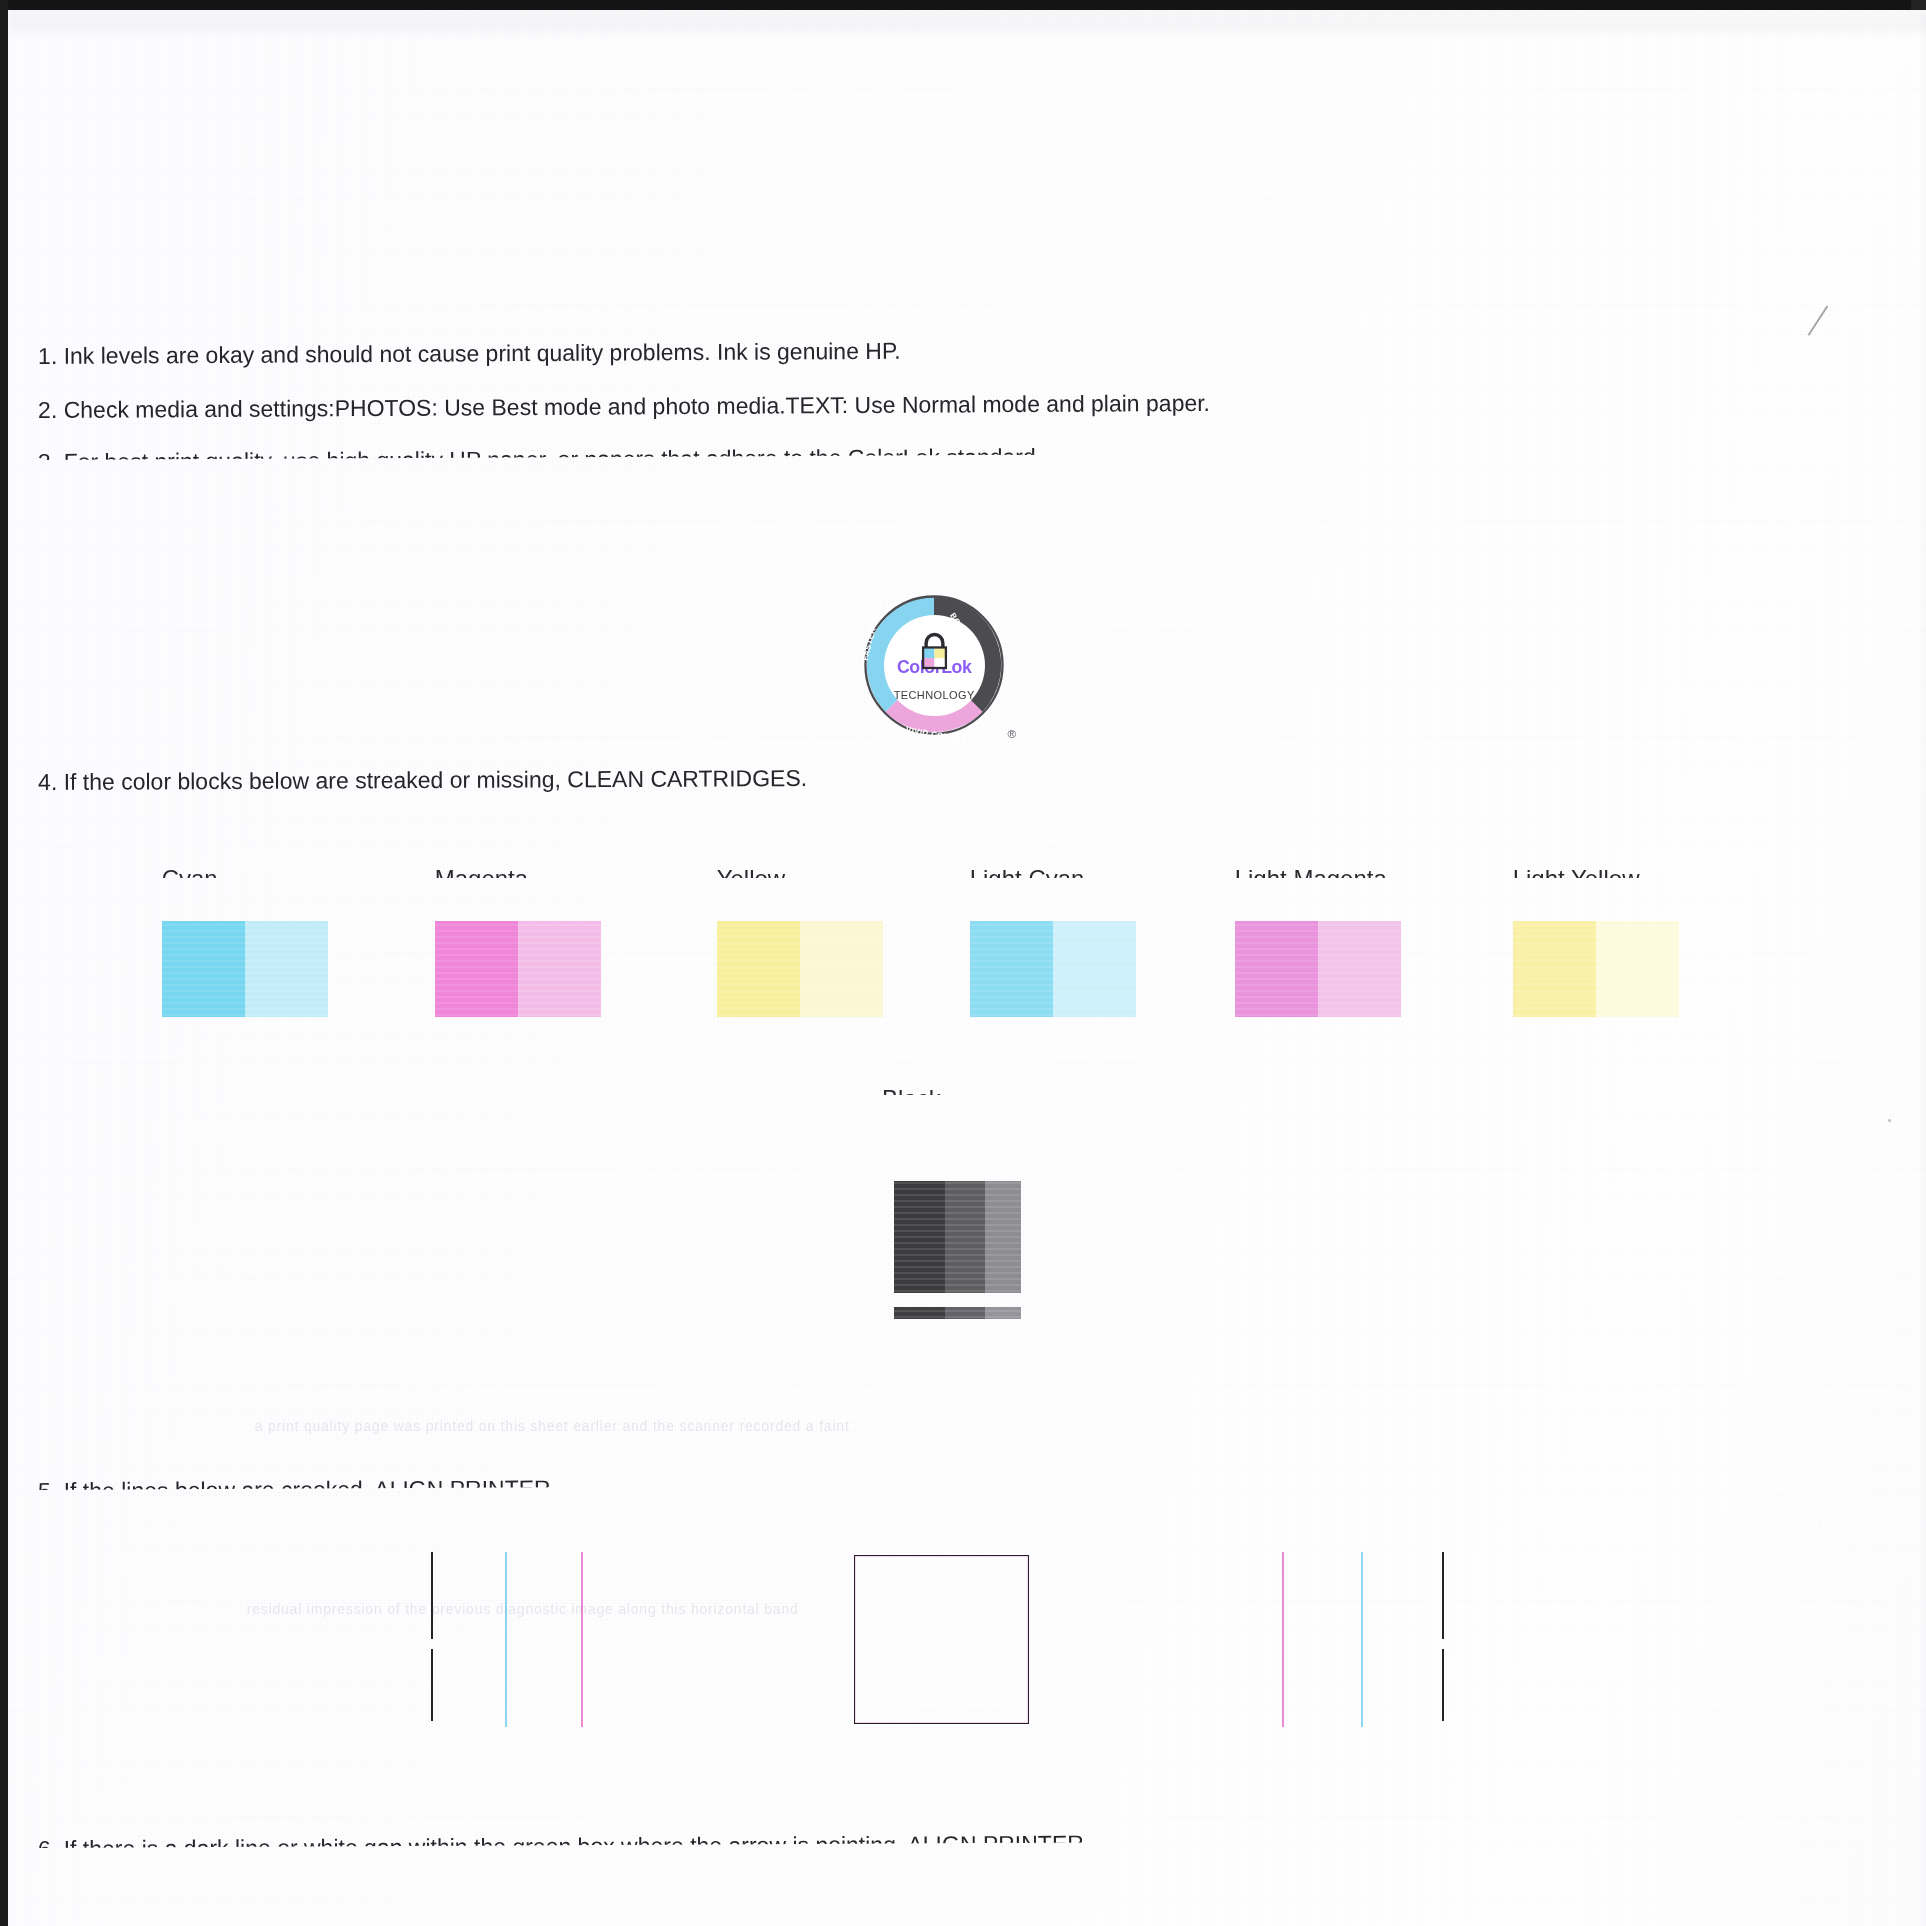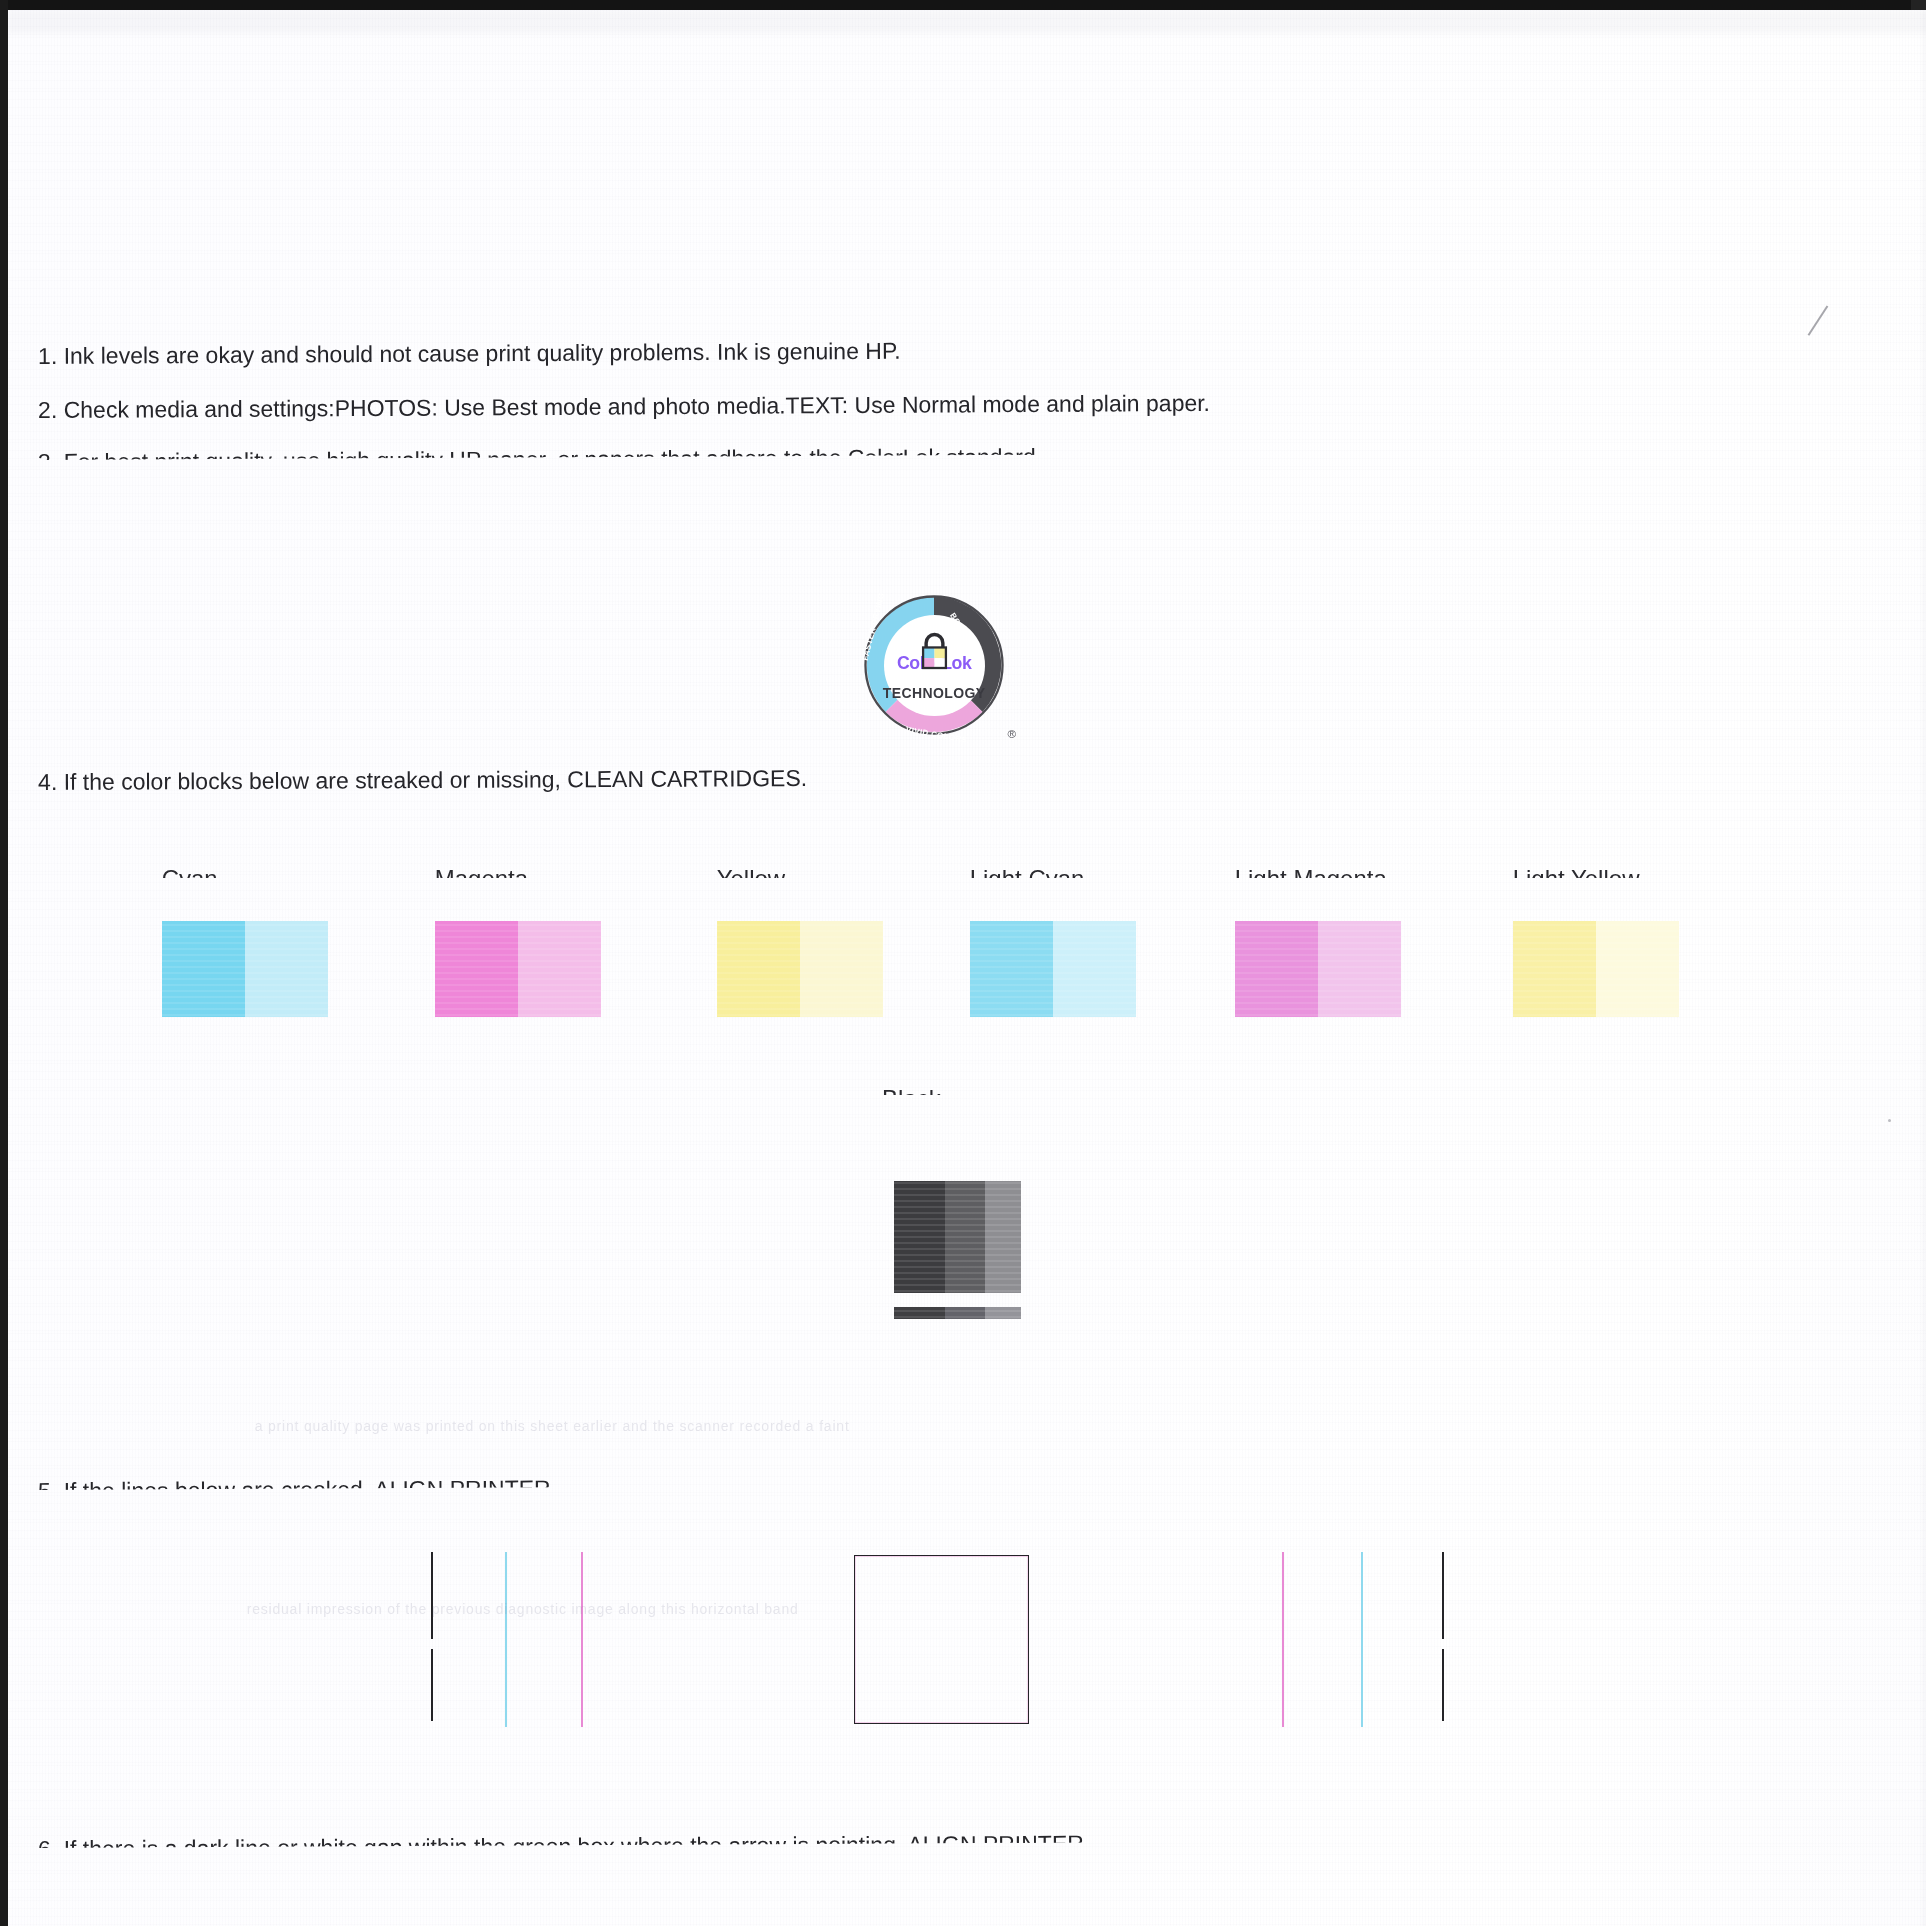--- a/index.html
+++ b/index.html
@@ -78,21 +78,21 @@
   }
   .cl-ring { position:absolute; inset:0; }
   .cl-center {
     position:absolute; left:50%; top:50%;
     width:101px; height:101px; margin:-50px 0 0 -50px;
     background:#ffffff; border-radius:50%;
     display:flex; flex-direction:column; align-items:center; justify-content:flex-end;
     padding-bottom:15.4px;
   }
   .cl-name  { font-size:17.7px; font-weight:700; color:#8b5cf6; letter-spacing:-0.4px; line-height:1; }
-  .cl-tech  { font-size:14px; font-weight:700; color:#3a3a40; letter-spacing:0.4px; margin-top:12px; }
+  .cl-tech  { font-size:11px; font-weight:400; color:#3a3a40; letter-spacing:0.4px; margin-top:12px; }
   .cl-lock  { position:absolute; left:50%; top:16px; margin-left:-17.7px; width:35px; height:39px; }
   .cl-reg   { position:absolute; right:-5.4px; bottom:2.3px; font-size:11.6px; color:#55555c; }
   .cl-arc-label { position:absolute; font-size:8px; font-weight:700; color:#ffffff; letter-spacing:0.4px; }
 
   
   #blocks { position:absolute; left:0; top:855px; width:100%; height:177px; }
   .swatch-col { position:absolute; top:0; }
   .swatch-label-clip { position:absolute; left:0; top:0; width:200px; height:13px; overflow:hidden; }
   .swatch-label { font-size:24px; color:#2a2a2f; white-space:nowrap; display:block; }
   .swatch {

